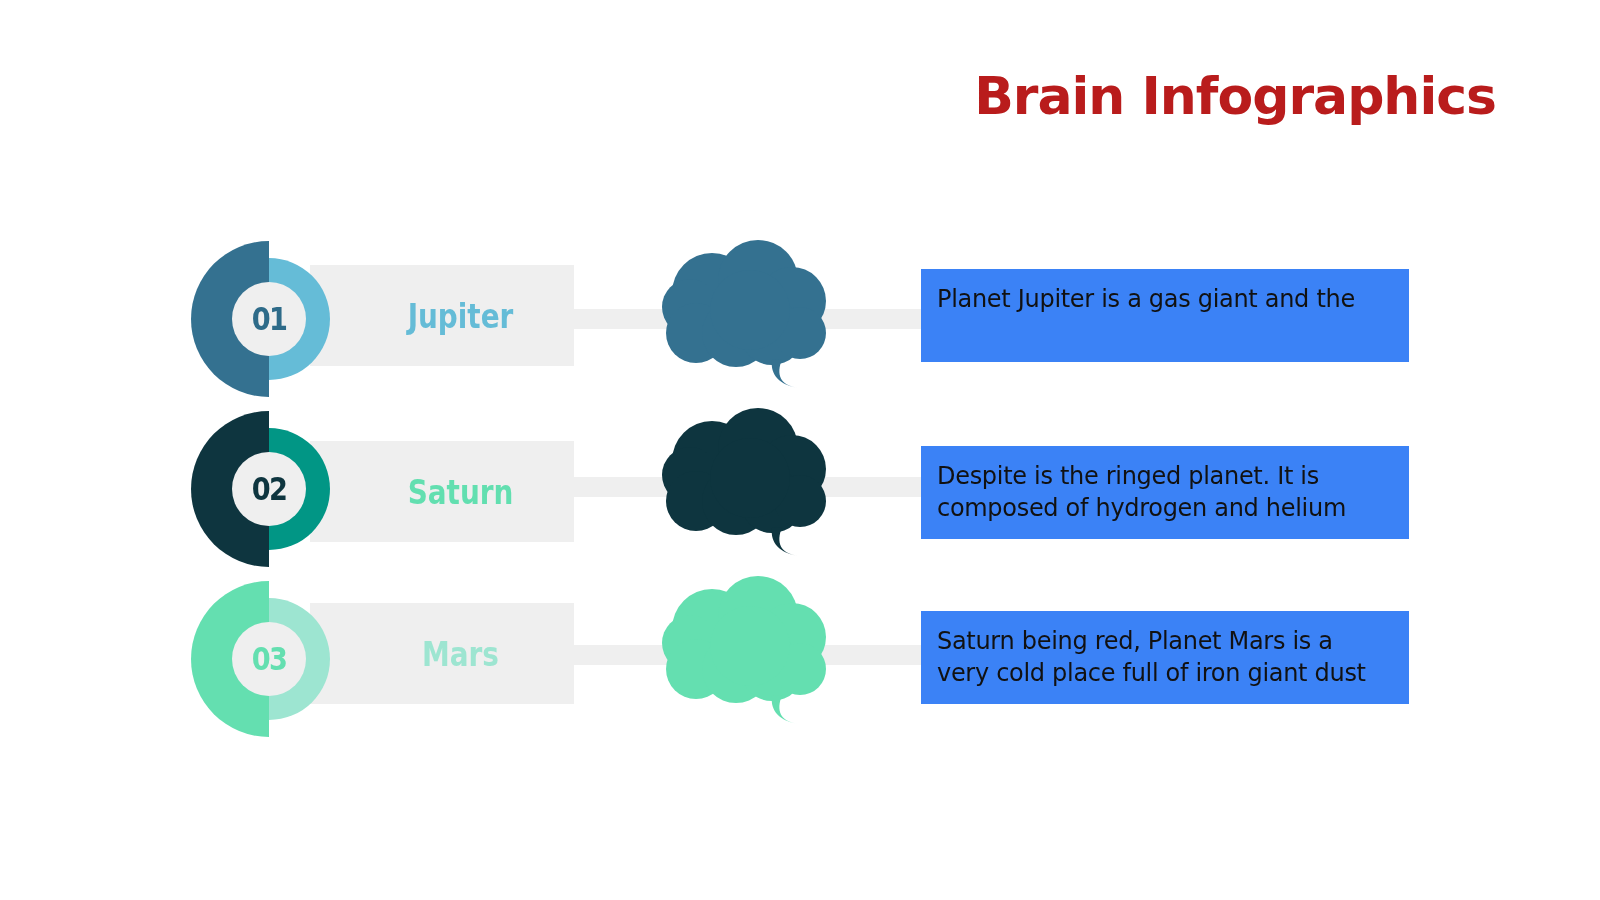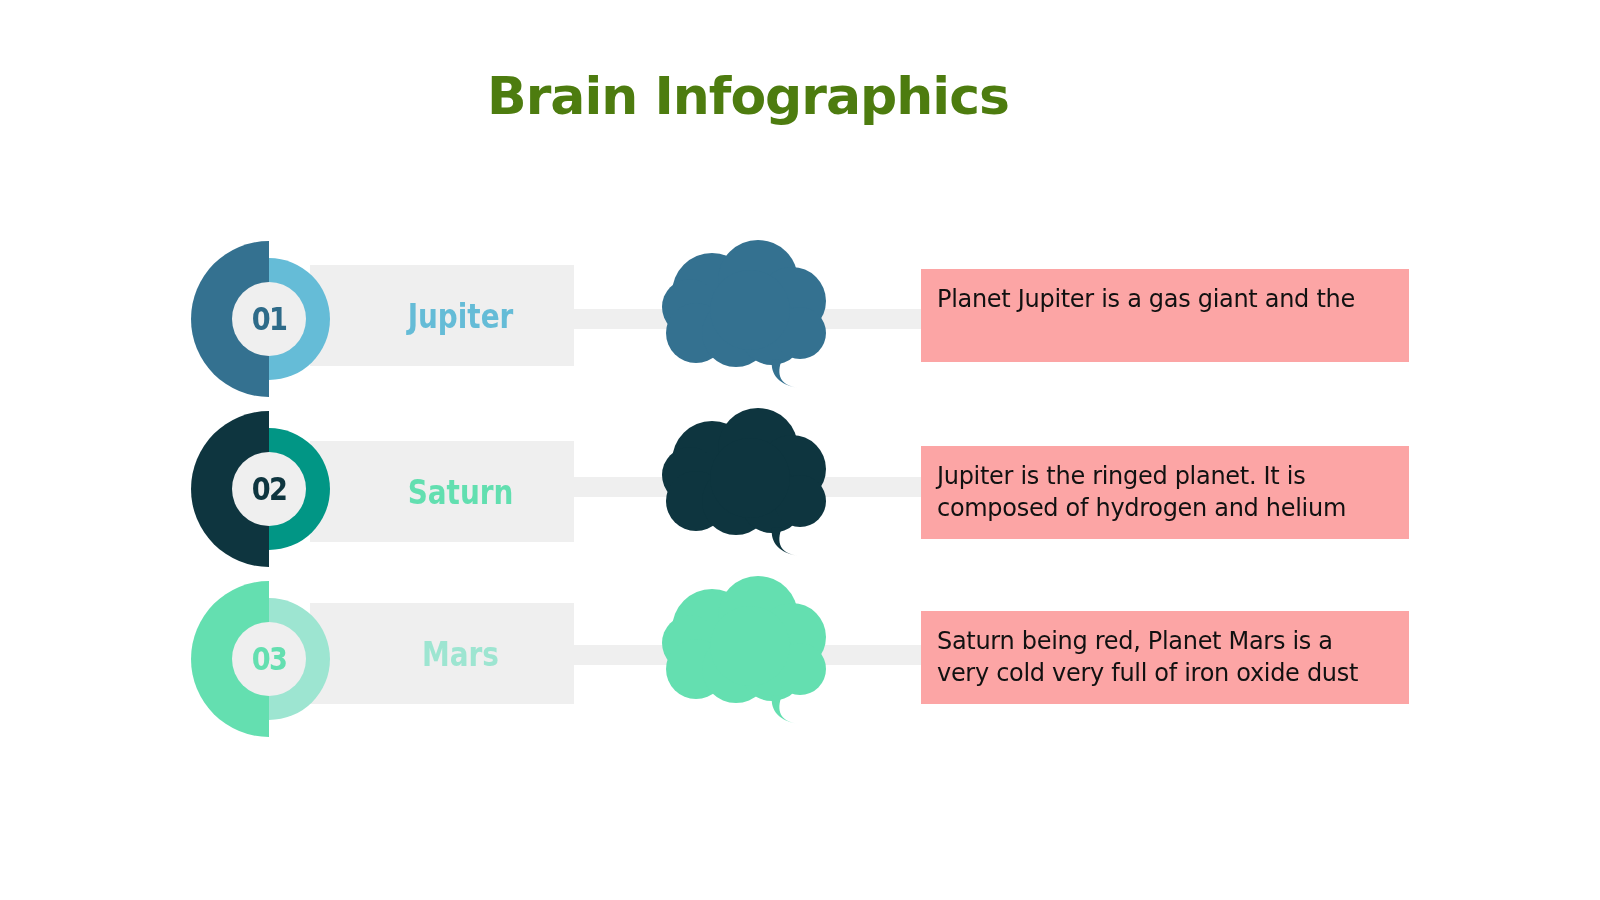--- a/index.html
+++ b/index.html
@@ -3,21 +3,21 @@
   <meta charset="utf-8">
   <style>
     html, body { margin: 0; padding: 0; }
     body {
       width: 1600px; height: 900px; background: #ffffff;
       position: relative; overflow: hidden;
       font-family: "Liberation Sans", "DejaVu Sans", sans-serif;
     }
     .title {
       position: absolute; left: 0; top: 66px; width: 1496px;
-      text-align: center; font-size: 52px; font-weight: bold; color: #4d7c0f;
+      text-align: right; font-size: 52px; font-weight: bold; color: #b91c1c;
       font-family: "DejaVu Sans", sans-serif; letter-spacing: -1px;
     }
     .row { position: absolute; left: 0; width: 1600px; height: 160px; }
     .label-box {
       position: absolute; left: 310px; width: 264px; height: 101px;
       background: #efefef;
     }
     .connector {
       position: absolute; left: 574px; width: 347px; height: 20px;
       background: #efefef;
@@ -32,21 +32,21 @@
     }
     .planet-name {
       position: absolute; left: 347px; width: 227px; height: 101px;
       display: flex; align-items: center; justify-content: center;
       font-size: 34px; font-weight: bold; font-family: "DejaVu Sans", sans-serif;
       transform: scaleX(0.82); transform-origin: center;
     }
     .brain { position: absolute; left: 660px; width: 175px; height: 155px; }
     .desc-box {
       position: absolute; left: 921px; width: 488px; height: 93px;
-      background: #fca5a5; box-sizing: border-box; padding: 14px 16px 0 16px;
+      background: #3b82f6; box-sizing: border-box; padding: 14px 16px 0 16px;
       font-size: 24px; line-height: 32px; color: #111111;
       font-family: "DejaVu Sans", sans-serif; letter-spacing: -0.3px;
     }
     .desc-box span { display: block; white-space: nowrap; }
   </style>
 </head>
 <body>
 
 <div class="title">Brain Infographics</div>
 
@@ -101,21 +101,21 @@
       <circle cx="30" cy="72" r="28"></circle>
         <circle cx="36" cy="98" r="30"></circle>
         <circle cx="76" cy="98" r="34"></circle>
       <circle cx="112" cy="98" r="32"></circle>
         <circle cx="140" cy="98" r="26"></circle>
         <circle cx="90" cy="75" r="40"></circle>
       <path d="M112 125 C110 140 120 150 138 153 C120 150 116 140 122 124 Z"></path>
     </g>
   </svg>
   <div class="desc-box" style="top:35px;">
-    <span>Jupiter is the ringed planet. It is</span>
+    <span>Despite is the ringed planet. It is</span>
     <span>composed of hydrogen and helium</span>
   </div>
 </div>
 
 <div class="row" style="top:581px;">
   <div class="label-box" style="top:22px;"></div>
   <div class="connector" style="top:64px;"></div>
   <div class="badge" style="top:0px;">
     <svg width="156" height="156" viewBox="0 0 156 156">
       <path d="M78 0 A78 78 0 0 0 78 156 Z" fill="#64dfb0"></path>
@@ -134,15 +134,15 @@
         <circle cx="36" cy="98" r="30"></circle>
         <circle cx="76" cy="98" r="34"></circle>
       <circle cx="112" cy="98" r="32"></circle>
         <circle cx="140" cy="98" r="26"></circle>
         <circle cx="90" cy="75" r="40"></circle>
       <path d="M112 125 C110 140 120 150 138 153 C120 150 116 140 122 124 Z"></path>
     </g>
   </svg>
   <div class="desc-box" style="top:30px;">
     <span>Saturn being red, Planet Mars is a</span>
-    <span>very cold very full of iron oxide dust</span>
+    <span>very cold place full of iron giant dust</span>
   </div>
 </div>
 
 </body></html>

